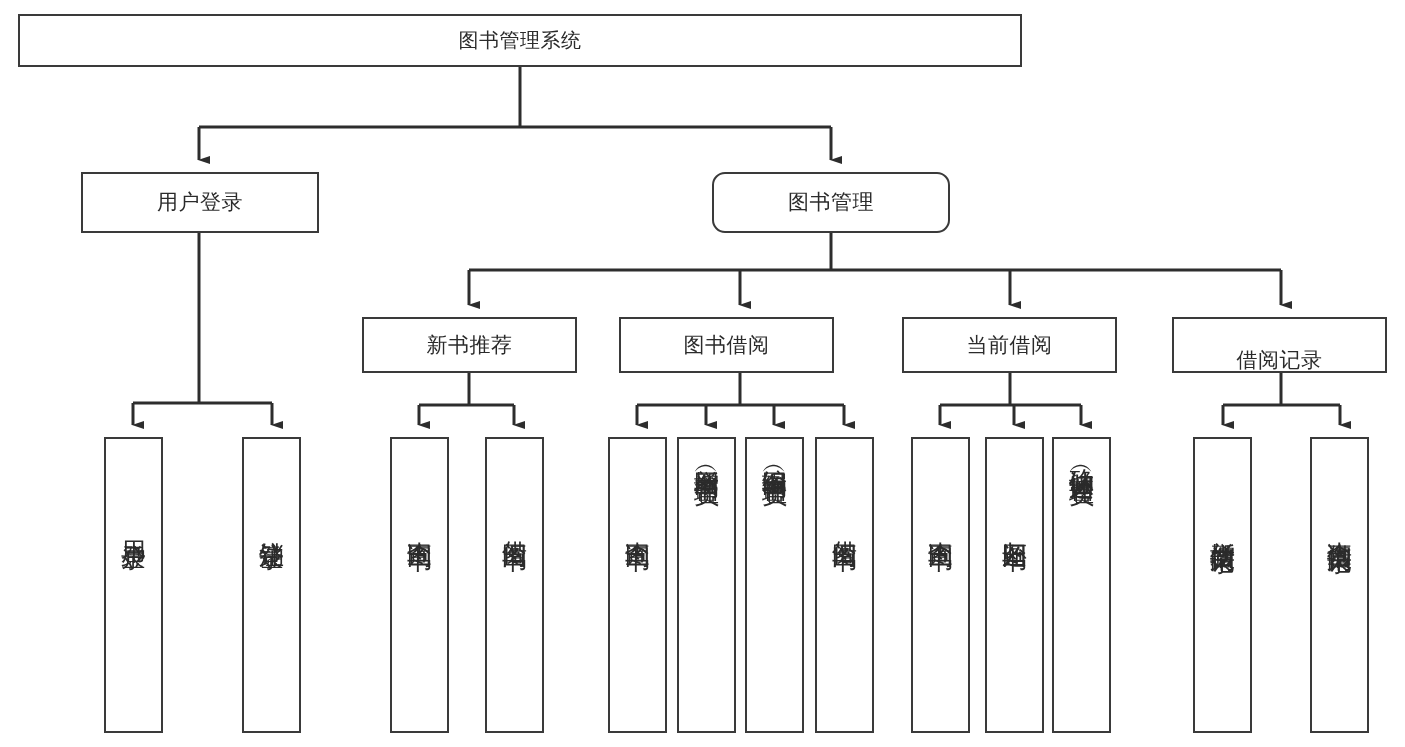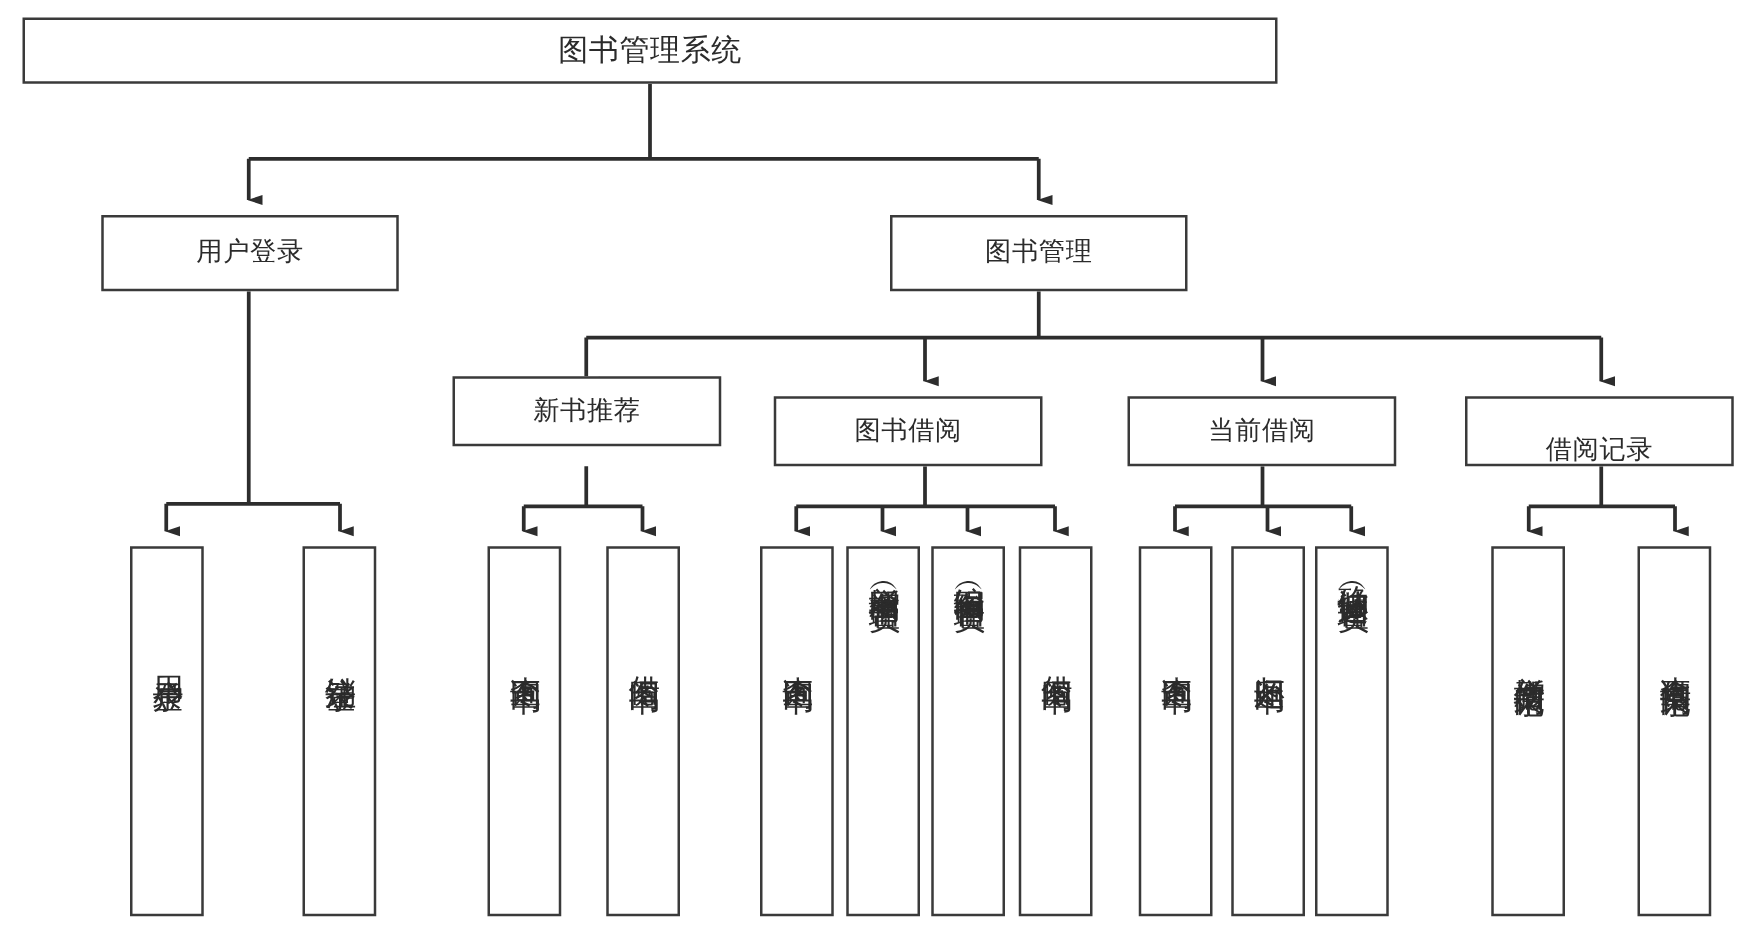--- a/index.html
+++ b/index.html
@@ -39,21 +39,21 @@
     display: block;
     text-align: center;
     line-height: 1.05;
     white-space: pre;
   }
   .node.horiz .lbl {
     font-size: 21px;
     letter-spacing: 0.5px;
   }
   .node.root .lbl {
-    font-size: 24px;
+    font-size: 20px;
   }
   .node.vert {
     align-items: flex-start;
     justify-content: center;
     padding-top: 0;
   }
   .node.vert .lbl {
     writing-mode: vertical-rl;
     text-orientation: upright;
     font-size: 25px;
@@ -132,25 +132,25 @@
   </svg>
 
   <div class="node root horiz" style="left:18px; top:14px; width:1004px; height:53px;">
     <span class="lbl">图书管理系统</span>
   </div>
 
   <div class="node horiz" style="left:81px; top:172px; width:238px; height:61px;">
     <span class="lbl">用户登录</span>
   </div>
 
-  <div class="node horiz" style="left:712px; top:172px; width:238px; height:61px;">
+  <div class="node horiz" style="left:712px; top:172px; width:238px; height:61px;border-radius:13px;">
     <span class="lbl">图书管理</span>
   </div>
 
-  <div class="node horiz" style="left:362px; top:301px; width:215px; height:56px;">
+  <div class="node horiz" style="left:362px; top:317px; width:215px; height:56px;">
     <span class="lbl">新书推荐</span>
   </div>
 
   <div class="node horiz" style="left:619px; top:317px; width:215px; height:56px;">
     <span class="lbl">图书借阅</span>
   </div>
 
   <div class="node horiz" style="left:902px; top:317px; width:215px; height:56px;">
     <span class="lbl">当前借阅</span>
   </div>

